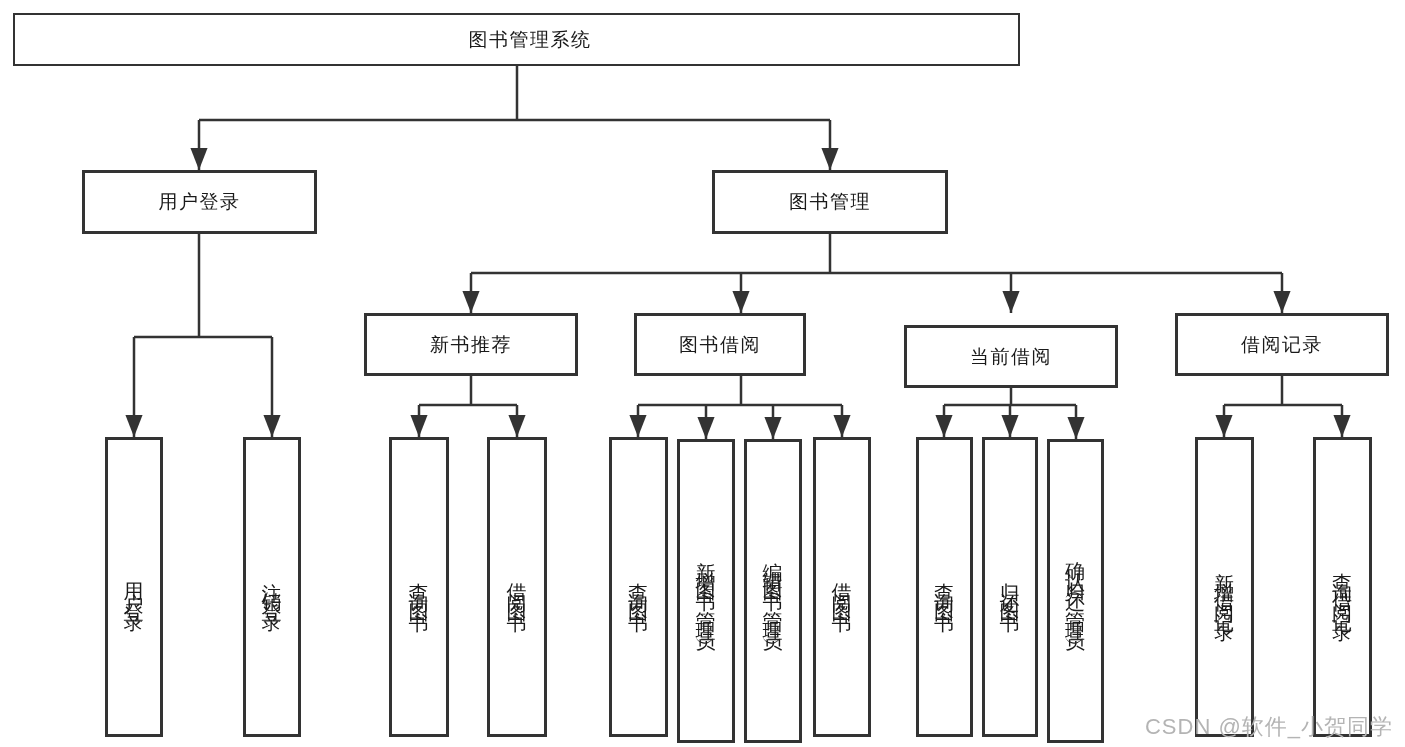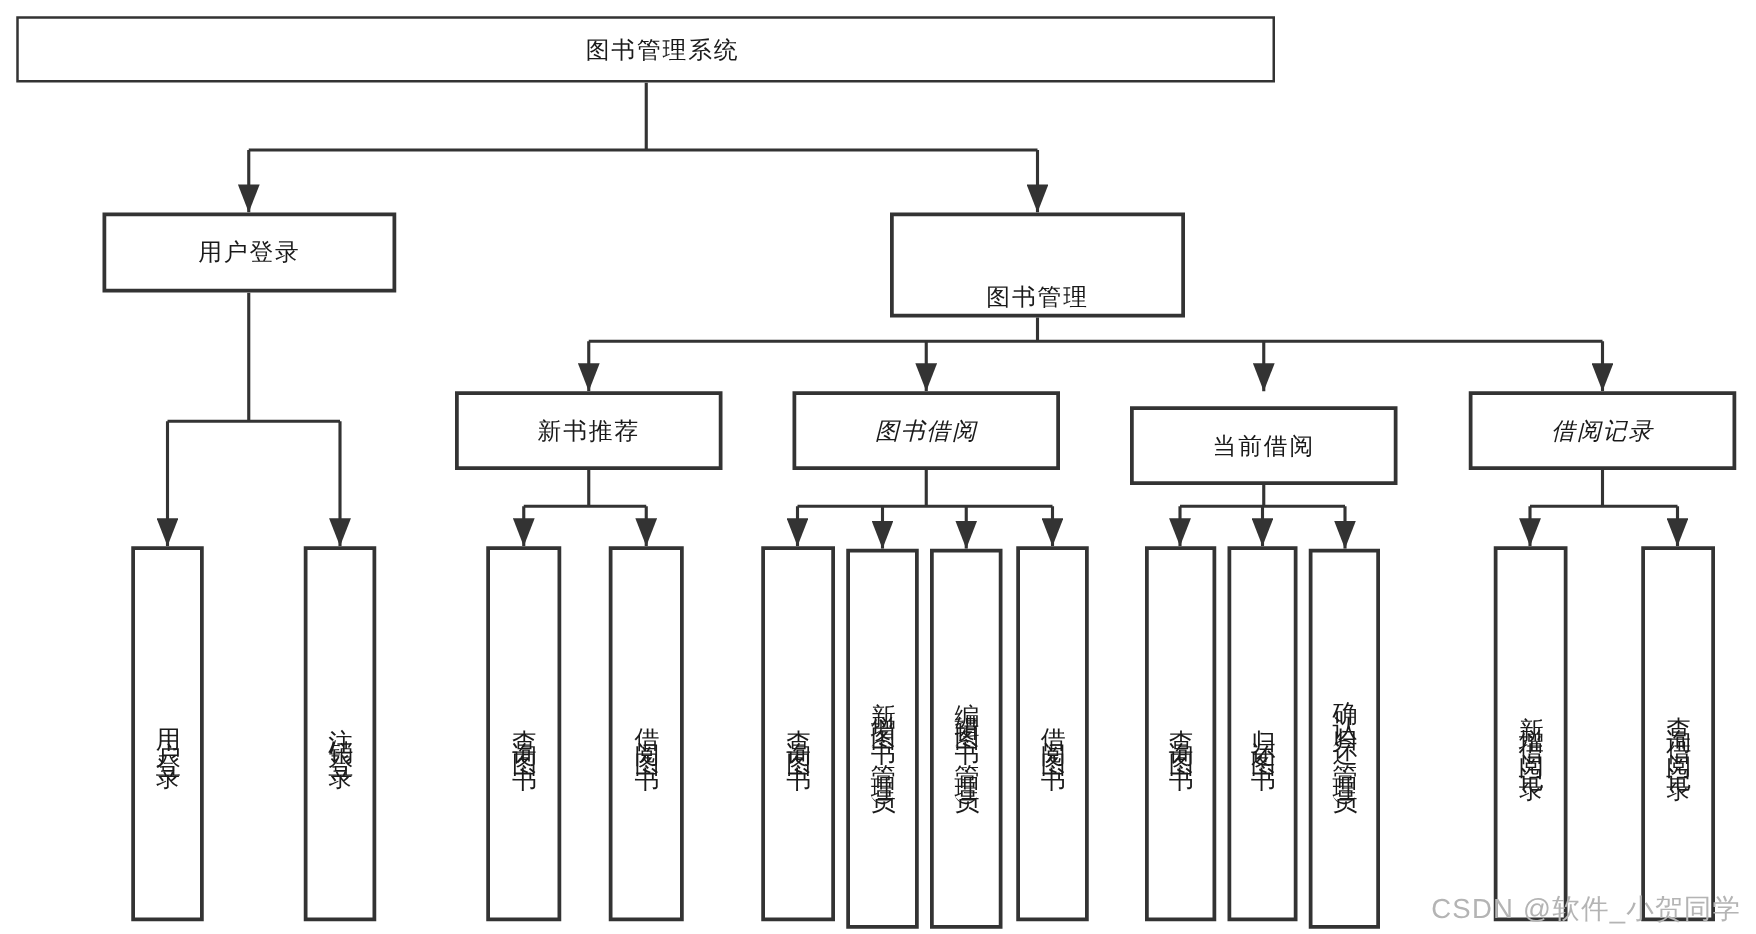--- a/index.html
+++ b/index.html
@@ -82,34 +82,34 @@
     <path d="M1342,405 V437" marker-end="url(#arrow)"></path>
   </svg>
 
   <div class="box root" style="left:13px;top:13px;width:1007px;height:53px;padding-left:27px;">
     <span class="hlabel">图书管理系统</span>
   </div>
 
   <div class="box" style="left:82px;top:170px;width:235px;height:64px;">
     <span class="hlabel">用户登录</span>
   </div>
-  <div class="box" style="left:712px;top:170px;width:236px;height:84px;align-items:flex-end;">
+  <div class="box" style="left:712px;top:170px;width:236px;height:64px;">
     <span class="hlabel">图书管理</span>
   </div>
 
   <div class="box" style="left:364px;top:313px;width:214px;height:63px;align-items:center;">
     <span class="hlabel">新书推荐</span>
   </div>
-  <div class="box" style="left:634px;top:313px;width:214px;height:63px;font-style:italic;">
+  <div class="box" style="left:634px;top:313px;width:172px;height:63px;">
     <span class="hlabel">图书借阅</span>
   </div>
   <div class="box" style="left:904px;top:313px;width:214px;height:63px;margin-top:12px;">
     <span class="hlabel">当前借阅</span>
   </div>
-  <div class="box" style="left:1175px;top:313px;width:214px;height:63px;font-style:italic;">
+  <div class="box" style="left:1175px;top:313px;width:214px;height:63px;">
     <span class="hlabel">借阅记录</span>
   </div>
 
   <div class="box" style="left:105px;top:437px;width:58px;height:300px;">
     <span class="vlabel">用户登录</span>
   </div>
   <div class="box" style="left:243px;top:437px;width:58px;height:300px;">
     <span class="vlabel">注销登录</span>
   </div>
 

